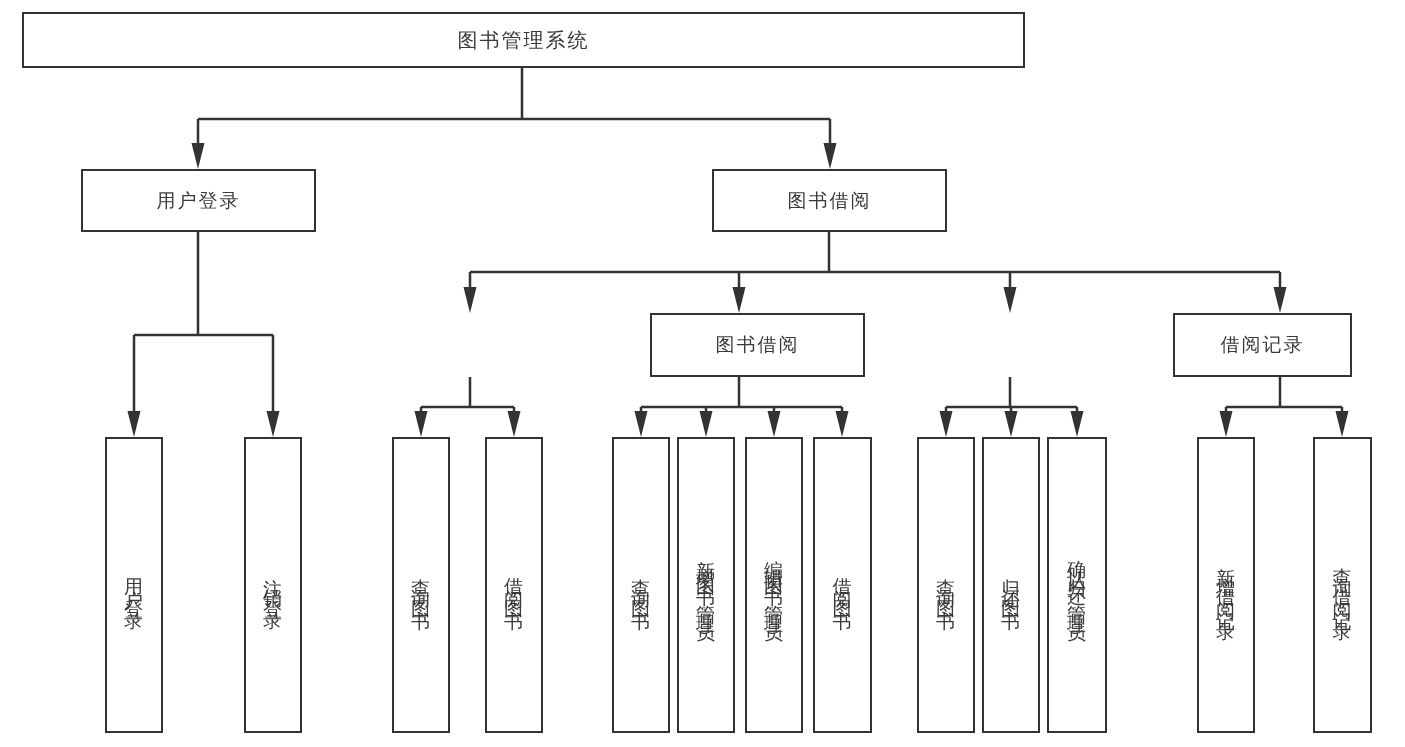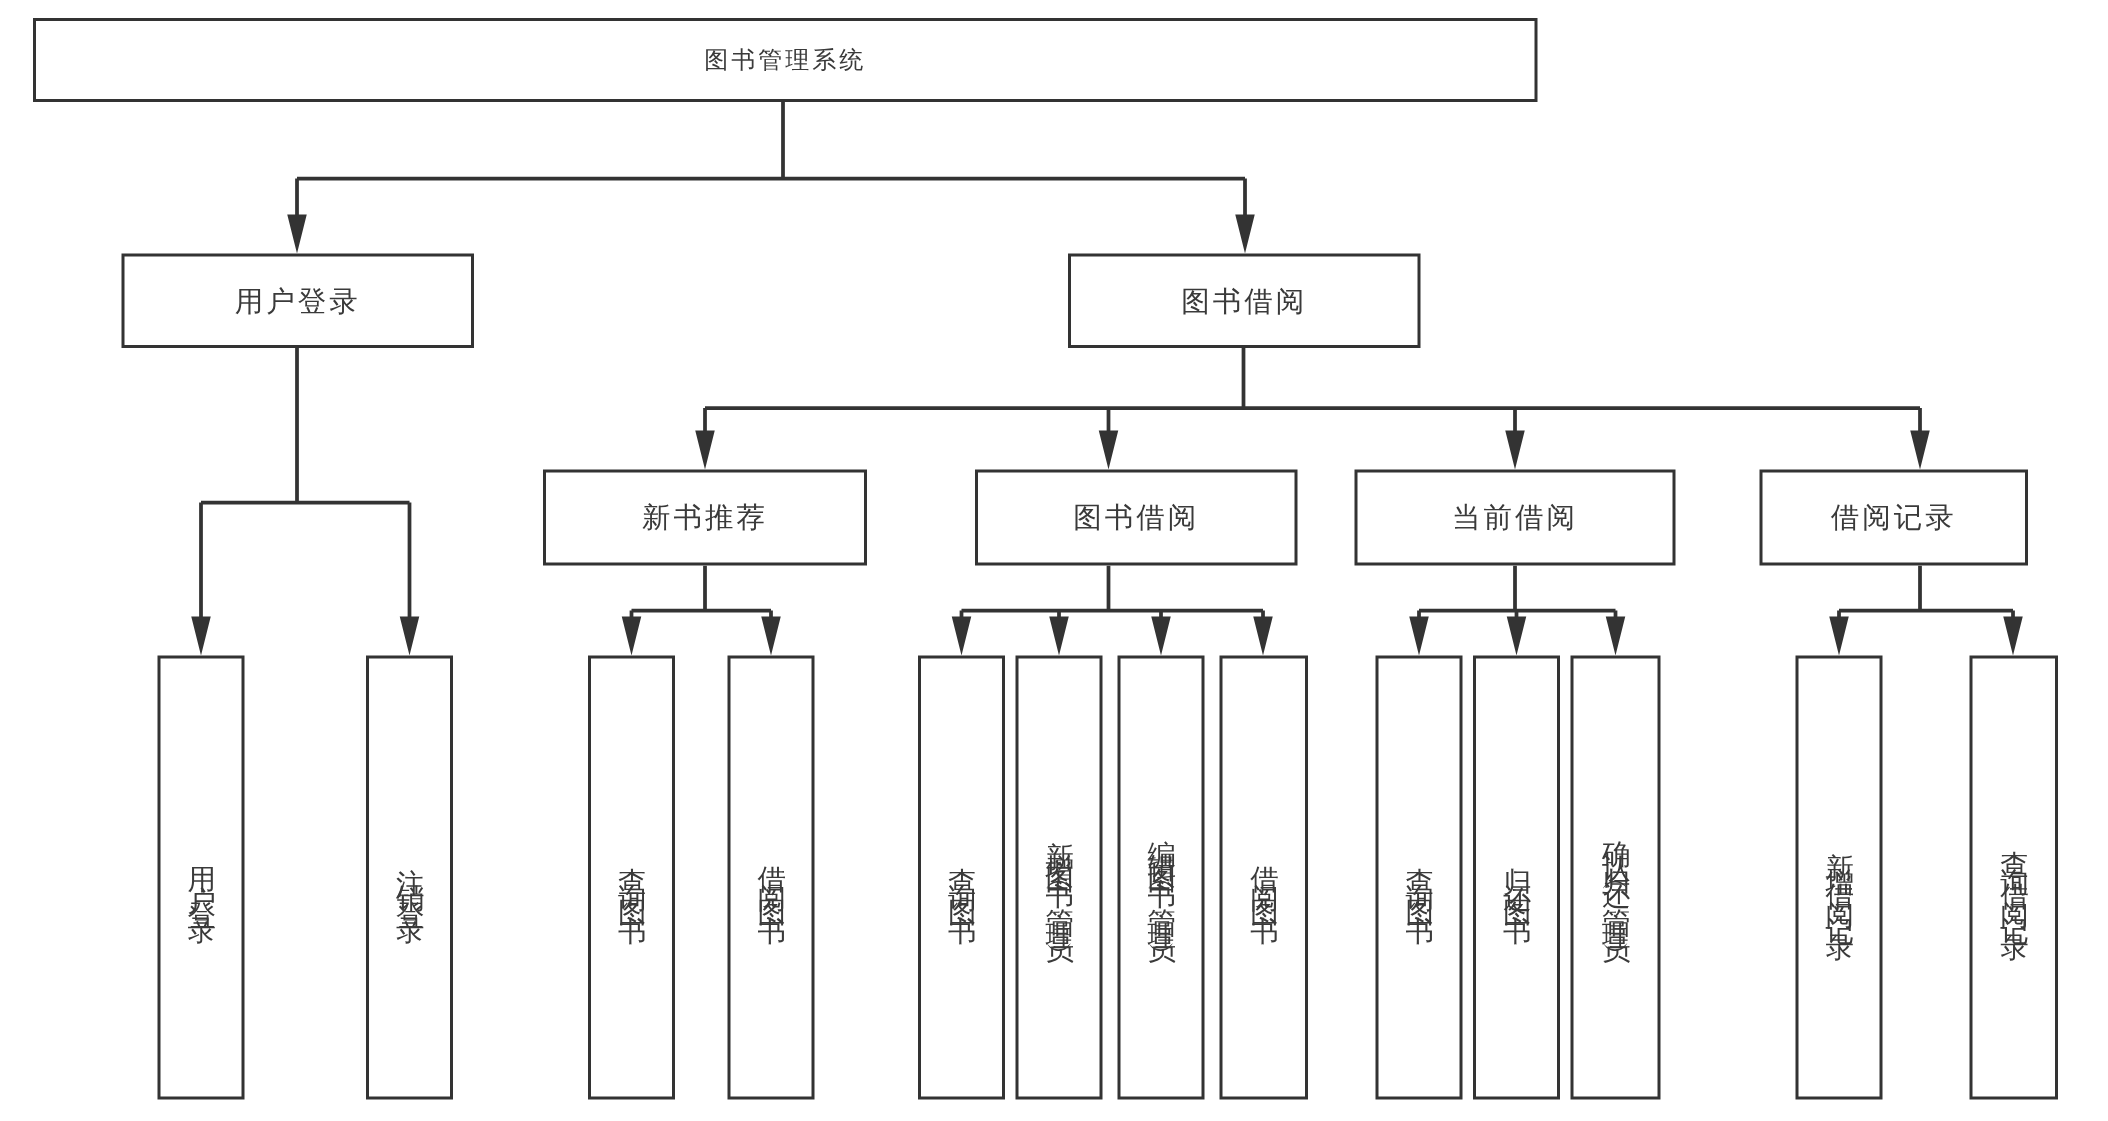--- a/index.html
+++ b/index.html
@@ -9,21 +9,21 @@
   }
   .wires{position:absolute;left:0;top:0;width:1405px;height:747px;}
   .node{
     position:absolute;box-sizing:border-box;background:#ffffff;
     border:2.5px solid #333333;color:#3a3a3a;
     display:flex;align-items:center;justify-content:center;
     z-index:2;
   }
   .node.h{font-size:19px;letter-spacing:2px;}
   .node.h .lbl{white-space:nowrap;}
-  .node.root{font-size:16px;}
+  .node.root{font-size:20px;}
   .node.v .lbl{
     writing-mode:vertical-rl;text-orientation:mixed;
     font-size:19px;letter-spacing:11px;line-height:1;white-space:nowrap;
   }
   .node.v .lbl.long{letter-spacing:9px;}
   .watermark{
     position:absolute;right:10px;top:710px;z-index:5;
     font-size:17px;color:rgba(165,165,165,0.95);letter-spacing:1px;white-space:nowrap;
   }
   svg .ln{stroke:#333333;stroke-width:2.5;fill:none;}
@@ -88,28 +88,22 @@
     <span class="lbl">图书管理系统</span>
   </div>
 
   <div class="node h" style="left:81px;top:169px;width:235px;height:63px;">
     <span class="lbl">用户登录</span>
   </div>
   <div class="node h" style="left:712px;top:169px;width:235px;height:63px;">
     <span class="lbl">图书借阅</span>
   </div>
 
-  <div class="node h" style="left:362px;top:313px;width:216px;height:64px;">
-    <span class="lbl">新书推荐</span>
-  </div>
   <div class="node h" style="left:650px;top:313px;width:215px;height:64px;">
     <span class="lbl">图书借阅</span>
-  </div>
-  <div class="node h" style="left:903px;top:313px;width:214px;height:64px;">
-    <span class="lbl">当前借阅</span>
   </div>
   <div class="node h" style="left:1173px;top:313px;width:179px;height:64px;">
     <span class="lbl">借阅记录</span>
   </div>
 
   <div class="node v" style="left:105px;top:437px;width:58px;height:296px;">
     <span class="lbl">用户登录</span>
   </div>
   <div class="node v" style="left:244px;top:437px;width:58px;height:296px;">
     <span class="lbl">注销登录</span>

